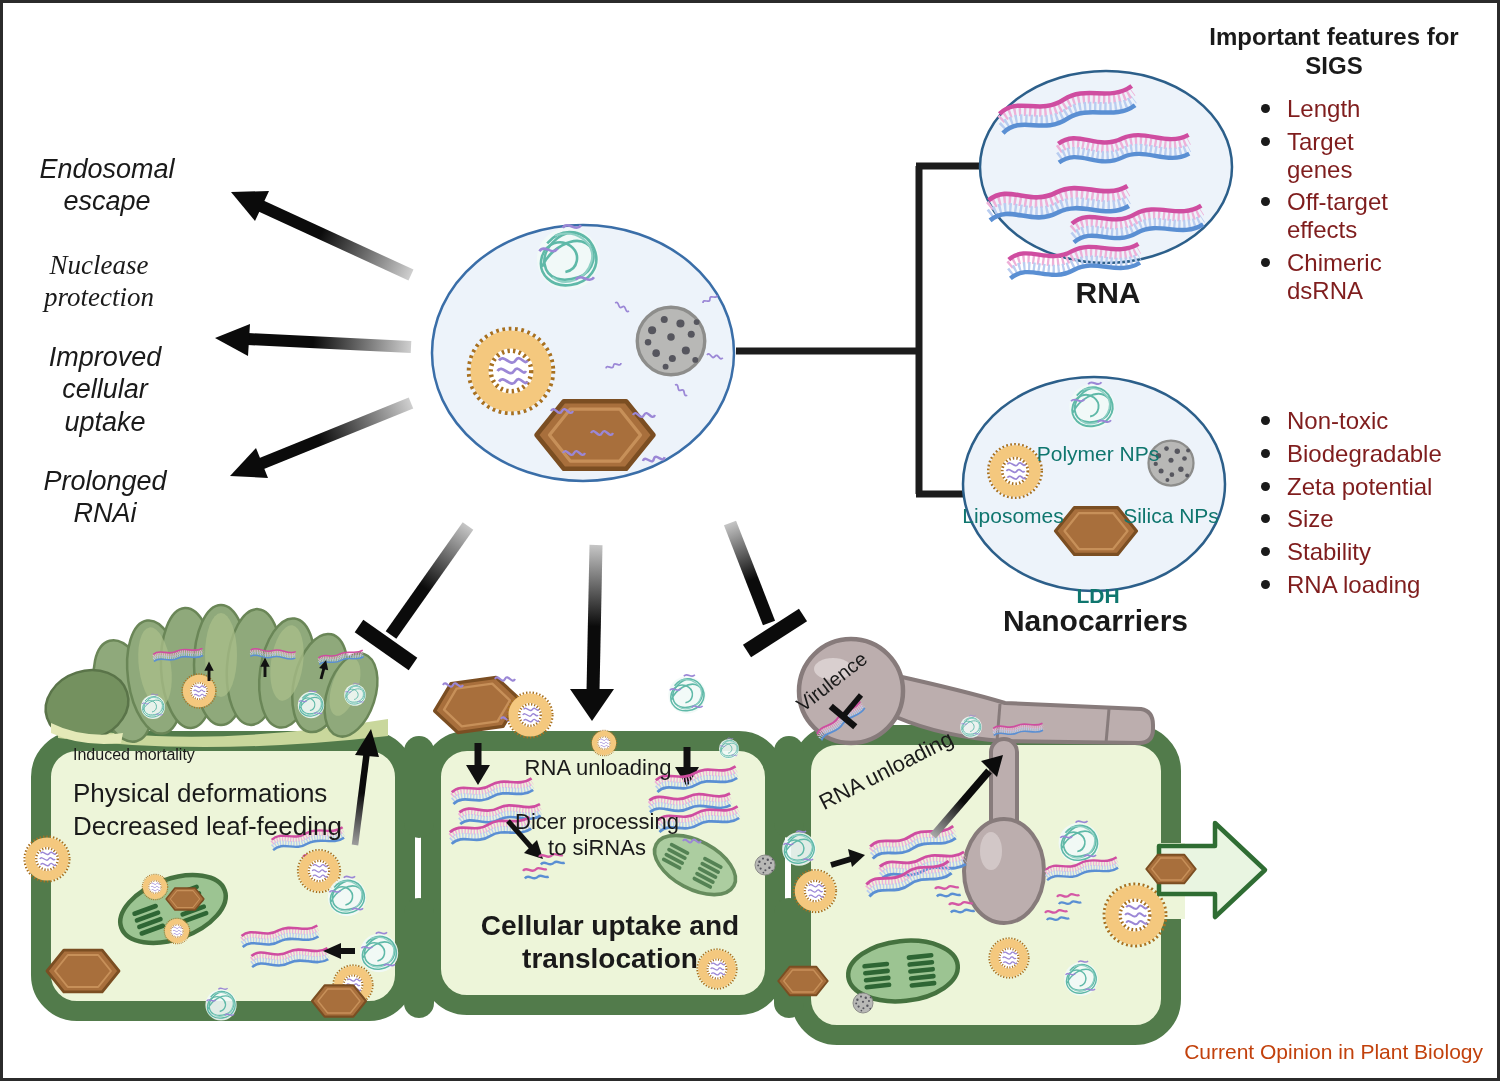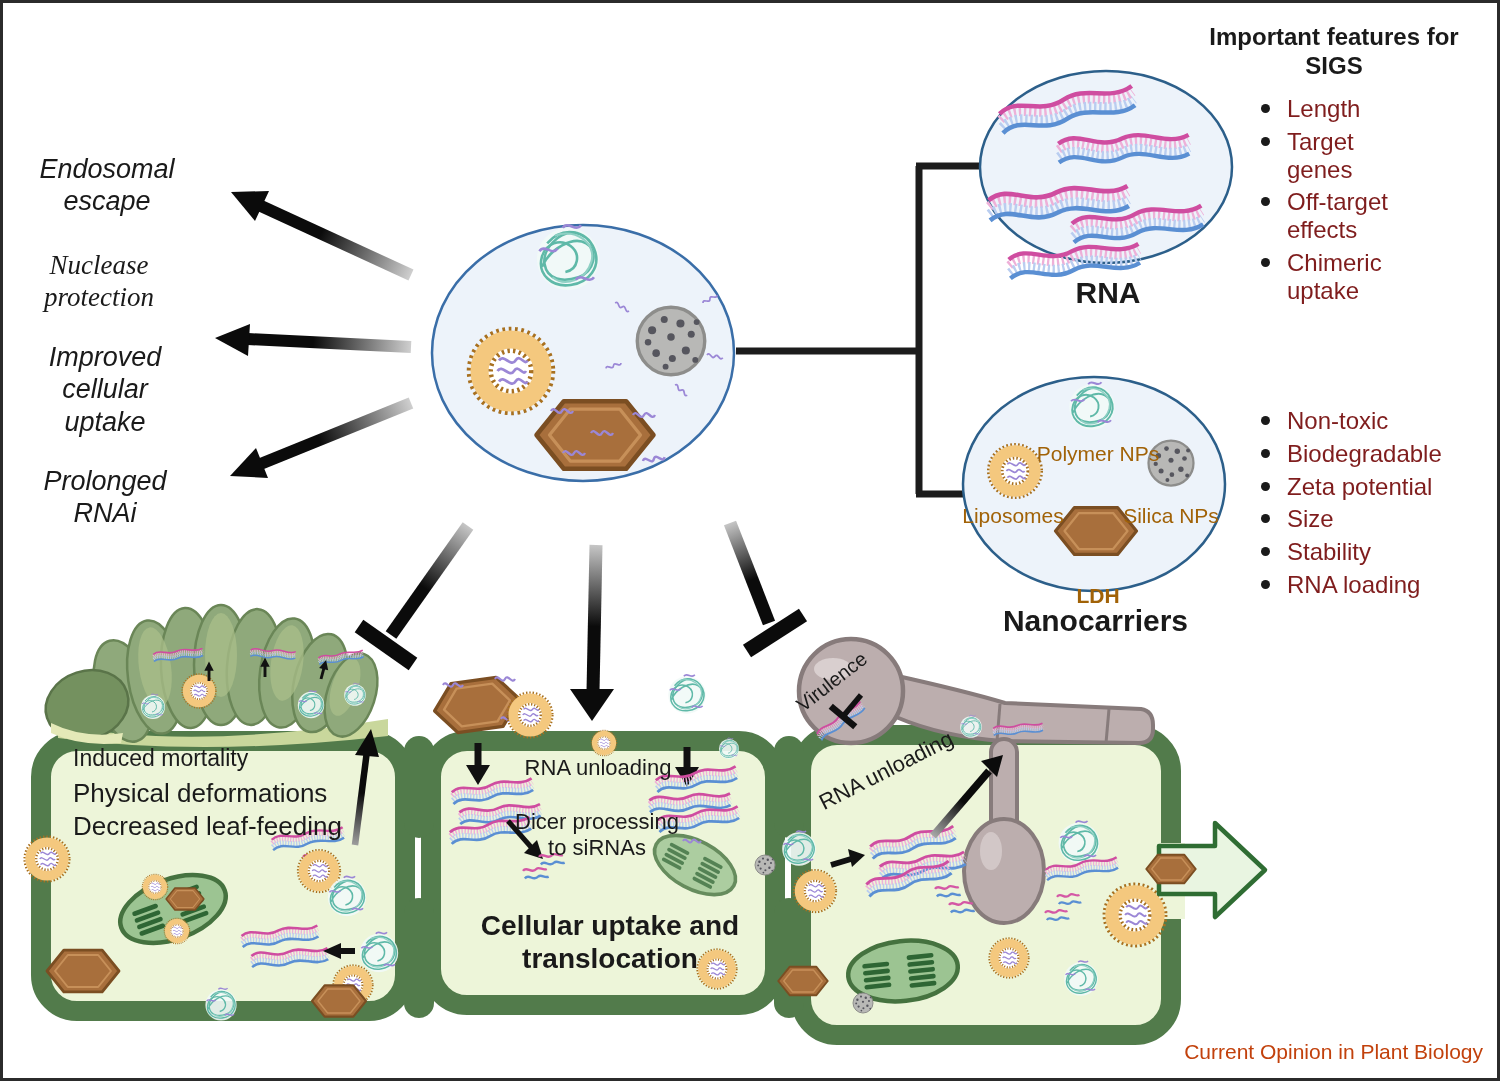--- a/index.html
+++ b/index.html
@@ -5,21 +5,21 @@
   html,body{margin:0;padding:0;background:#ffffff;font-family:"Liberation Sans","DejaVu Sans",sans-serif;}
   #fig{position:relative;width:1494px;height:1075px;border:3px solid #2b2b2b;background:#fff;overflow:hidden;}
   #art{position:absolute;left:0;top:0;width:100%;height:100%;}
   .t{position:absolute;color:#1a1a1a;line-height:1.2;}
   .bold{font-weight:bold;}
   .center{text-align:center;}
   .benefit{font-size:27px;text-align:center;font-style:italic;font-weight:500;}
   .bullets{position:absolute;margin:0;padding:0;list-style:none;font-size:24px;color:#7f1d1d;}
   .bullets li{position:relative;padding-left:34px;margin-bottom:5px;line-height:1.16;}
   .bullets li:before{content:"";position:absolute;left:8px;top:9px;width:9px;height:9px;border-radius:50%;background:#1a1a1a;}
-  .npLabel{font-size:21px;color:#a16207;text-align:center;}
+  .npLabel{font-size:21px;color:#0f766e;text-align:center;}
   .credit{color:#c2410c;font-size:21px;text-align:right;}
 </style>
 </head>
 <body>
 
 <div id="fig">
 
 <svg id="art" viewBox="0 0 1494 1075" xmlns="http://www.w3.org/2000/svg">
 <defs>
   <linearGradient id="gA1" gradientUnits="userSpaceOnUse" x1="408" y1="272" x2="258" y2="203">
@@ -355,39 +355,39 @@
 <div class="t benefit" style="left:10px;top:246px;width:172px;font-family:Liberation Serif, serif;">Nuclease protection</div>
 <div class="t benefit" style="left:18px;top:338px;width:168px;">Improved cellular uptake</div>
 <div class="t benefit" style="left:18px;top:462px;width:168px;">Prolonged RNAi</div>
 
 
 <div class="t bold center" style="left:1200px;top:20px;width:262px;font-size:24px;line-height:1.2;">Important features for SIGS</div>
 <ul class="bullets" style="left:1250px;top:92px;width:168px;">
   <li>Length</li>
   <li>Target genes</li>
   <li>Off-target effects</li>
-  <li>Chimeric uptake</li>
+  <li>Chimeric dsRNA</li>
 </ul>
 <div class="t bold center" style="left:1035px;top:272px;width:140px;font-size:30px;">RNA</div>
 
 <div class="t npLabel" style="left:1028px;top:438px;width:134px;">Polymer NPs</div>
 <div class="t npLabel" style="left:951px;top:500px;width:118px;">Liposomes</div>
 <div class="t npLabel" style="left:1112px;top:500px;width:112px;">Silica NPs</div>
 <div class="t npLabel" style="left:1064px;top:580px;width:62px;font-weight:bold;">LDH</div>
 <ul class="bullets" style="left:1250px;top:404px;width:200px;">
   <li>Non-toxic</li>
   <li>Biodegradable</li>
   <li>Zeta potential</li>
   <li>Size</li>
   <li>Stability</li>
   <li>RNA loading</li>
 </ul>
 <div class="t bold center" style="left:975px;top:600px;width:235px;font-size:30px;">Nanocarriers</div>
 
-<div class="t" style="left:70px;top:742px;font-size:23px;">Induced mortality</div>
+<div class="t" style="left:70px;top:742px;font-size:16px;">Induced mortality</div>
 <div class="t" style="left:70px;top:775px;font-size:26px;">Physical deformations</div>
 <div class="t" style="left:70px;top:808px;font-size:26px;">Decreased leaf-feeding</div>
 
 <div class="t center" style="left:505px;top:752px;width:180px;font-size:22px;">RNA unloading</div>
 <div class="t center" style="left:508px;top:806px;width:172px;font-size:22px;">Dicer processing to siRNAs</div>
 <div class="t bold center" style="left:462px;top:906px;width:290px;font-size:28px;line-height:1.18;">Cellular uptake and translocation</div>
 
 <div class="t" style="left:818px;top:788px;width:200px;font-size:22px;transform:rotate(-27deg);transform-origin:left center;">RNA unloading</div>
 <div class="t" style="left:796px;top:692px;width:110px;font-size:20px;transform:rotate(-38deg);transform-origin:left center;">Virulence</div>
 

